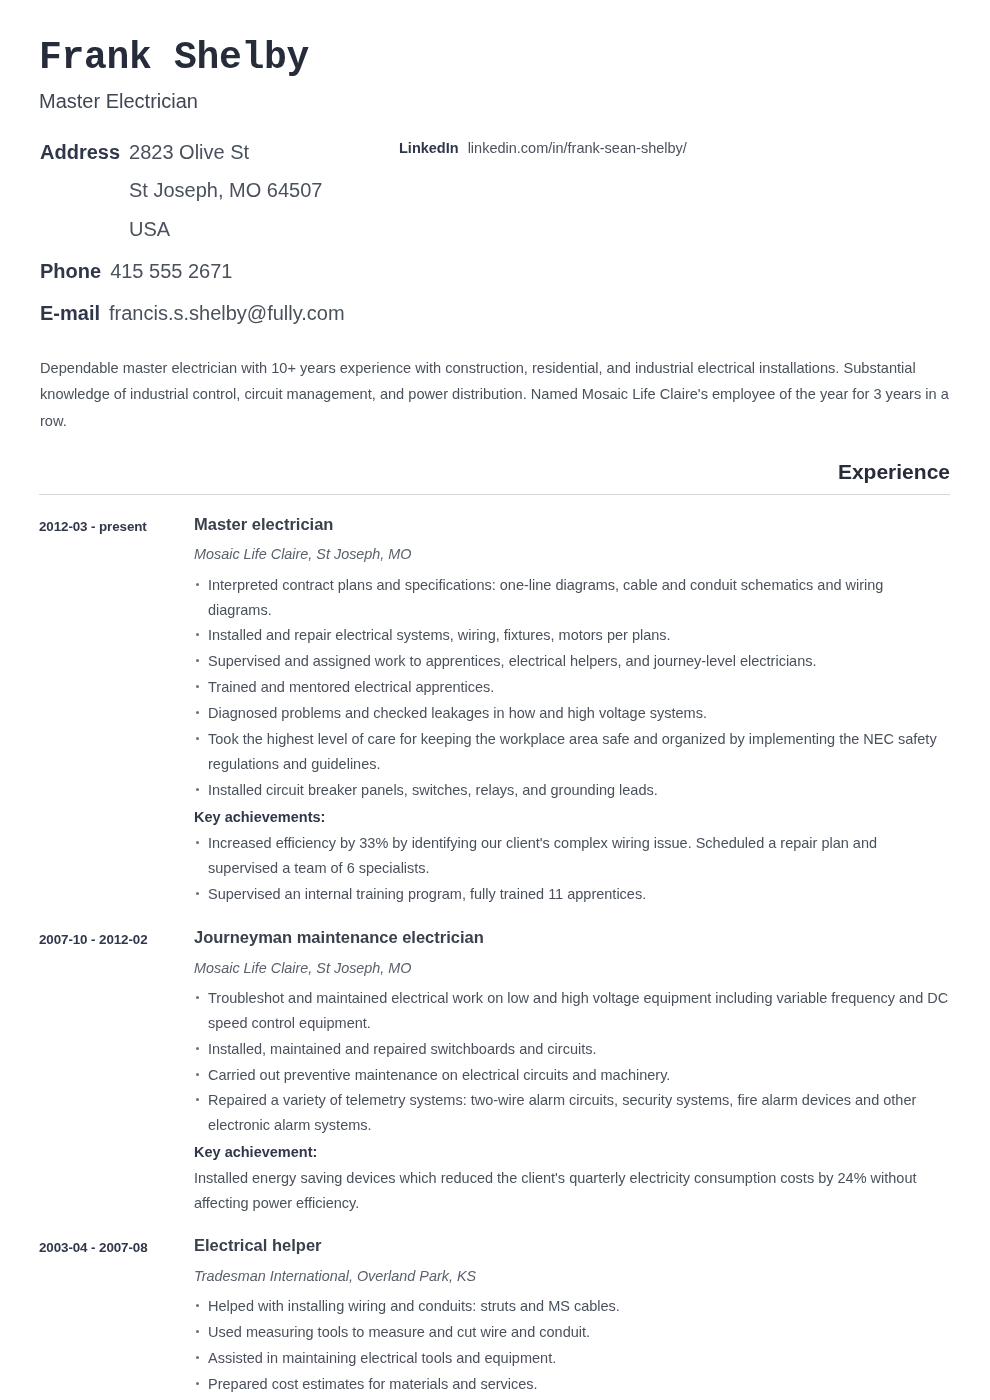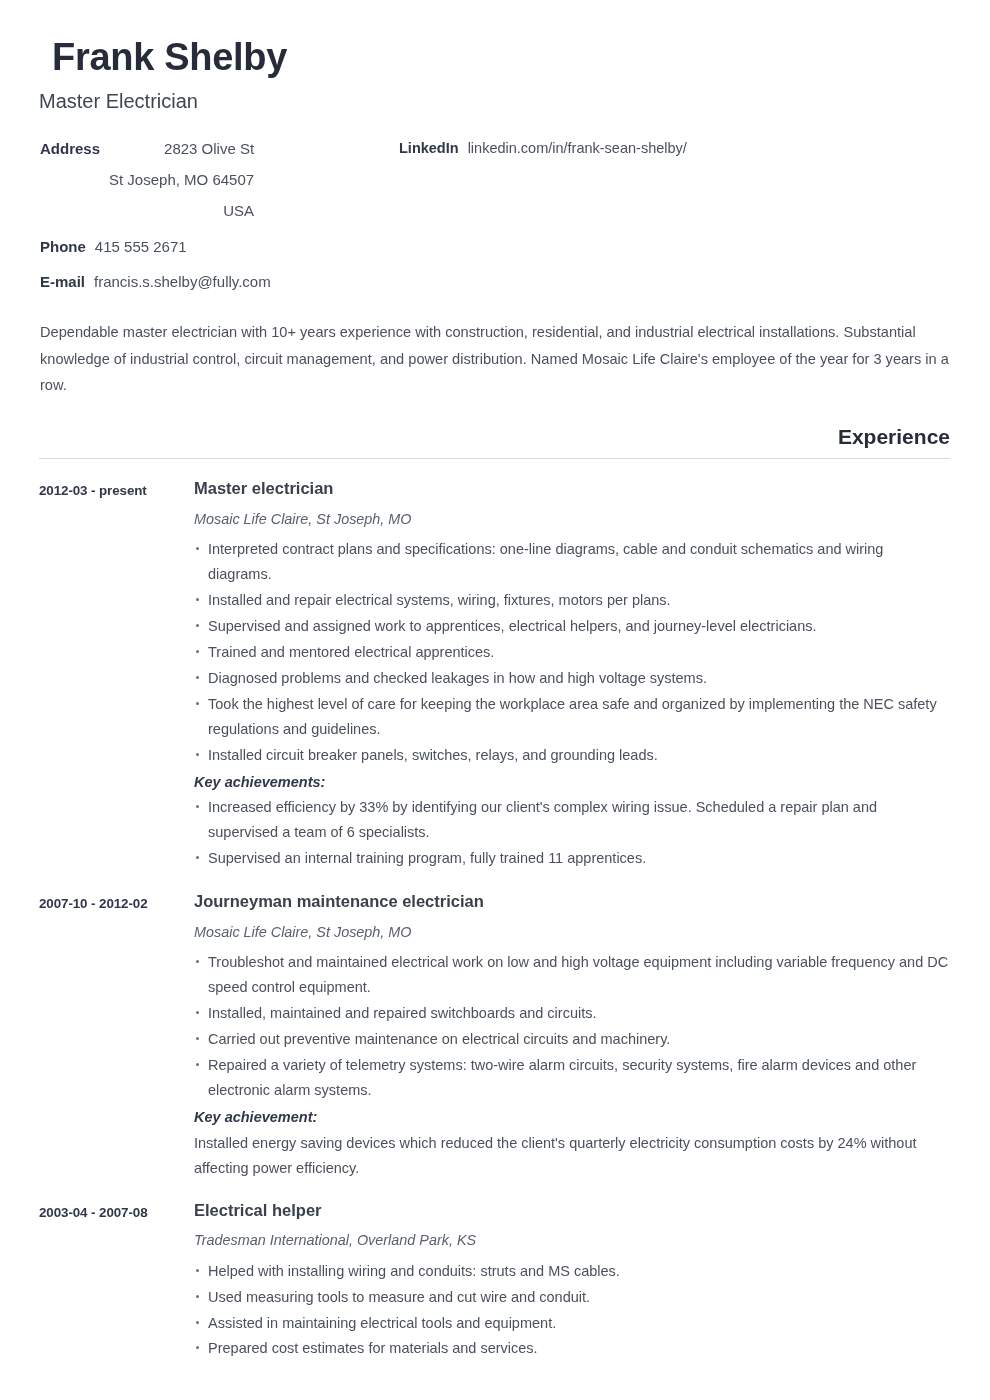--- a/index.html
+++ b/index.html
@@ -27,42 +27,42 @@
   
   .header {
     padding: 38px 40px 0 39px;
   }
   .name {
     font-size: 38px;
     font-weight: bold;
     color: #262c39;
     letter-spacing: -0.3px;
     line-height: 1.05;
-    margin: 0 0 12px 13px;
+    margin: 0 0 12px 0;
+    font-family: Liberation Mono, monospace;
   }
   .job-subtitle {
     font-size: 20px;
     font-weight: normal;
     color: #3f4653;
     margin: 0 0 26px 0;
     line-height: 1.1;
   }
 
   
   .contacts {
     position: relative;
     padding-left: 1px;
   }
   .contact-row {
     display: flex;
     align-items: flex-start;
     margin-bottom: 14px;
-    font-size: 15px;
+    font-size: 20px;
     line-height: 1.42;
-    text-align: right;
   }
   .contact-row:last-child { margin-bottom: 0; }
   .c-label {
     font-weight: bold;
     color: #31374a;
     white-space: nowrap;
     margin-right: 9px;
   }
   .c-value {
     color: #4a515c;
@@ -165,21 +165,20 @@
     height: 3px;
     border-radius: 50%;
     background: #6a7078;
   }
   .key-label {
     font-size: 14.5px;
     font-weight: bold;
     color: #31374a;
     line-height: 1.72;
     margin: 2px 0 1px 0;
-    font-style: italic;
   }
   .key-text {
     font-size: 14.5px;
     line-height: 1.72;
     color: #4a515c;
     margin: 0;
   }
 </style>
 </head>
 <body>

